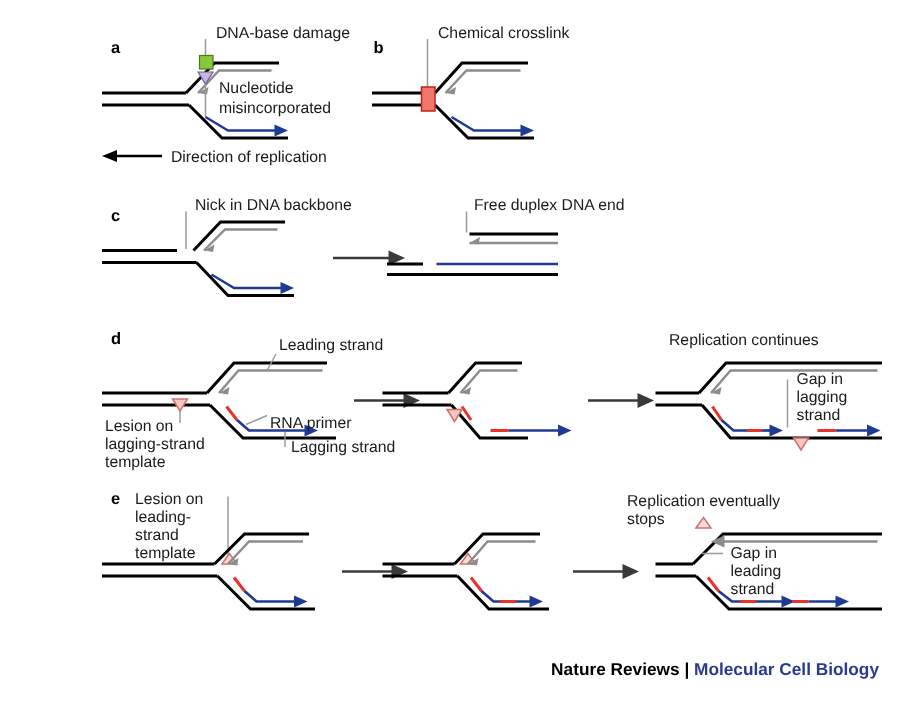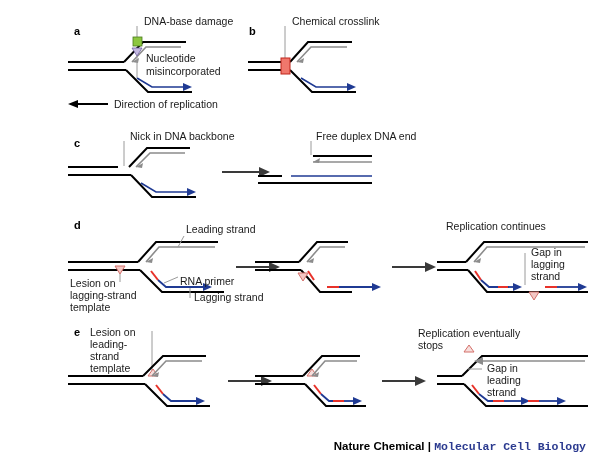--- a/index.html
+++ b/index.html
@@ -15,21 +15,21 @@
   .panel-letter{font-weight:bold;font-size:11px;}
   .lbl{font-size:10.5px;fill:#1a1a1a;}
   .footer{
     position:absolute;right:14px;bottom:22px;
     font-size:11.5px;font-weight:bold;
     font-family:"Liberation Sans", sans-serif;
     letter-spacing:0px;
   }
   .footer .nr{color:#000;}
   .footer .sep{color:#000;font-weight:bold;}
-  .footer .mcb{color:#2b3a8f;font-family:Liberation Mono, monospace;}
+  .footer .mcb{color:#2b3a8f;}
   text{font-family:"Liberation Sans", sans-serif;}
 </style>
 </head>
 <body>
 
 <svg id="figure" viewBox="0 0 600 475">
 
   <g>
     <text class="panel-letter" x="74" y="35">a</text>
 
@@ -282,16 +282,16 @@
       <line x1="468" y1="369" x2="482" y2="369" stroke="#9a9a9a" stroke-width="1"></line>
       <text class="lbl" x="487" y="372">Gap in</text>
       <text class="lbl" x="487" y="384">leading</text>
       <text class="lbl" x="487" y="396">strand</text>
     </g>
   </g>
 
 </svg>
 
 <div class="footer">
-  <span class="nr">Nature Chemical</span>
+  <span class="nr">Nature Reviews</span>
   <span class="sep">|</span>
   <span class="mcb">Molecular Cell Biology</span>
 </div>
 
 </body></html>

